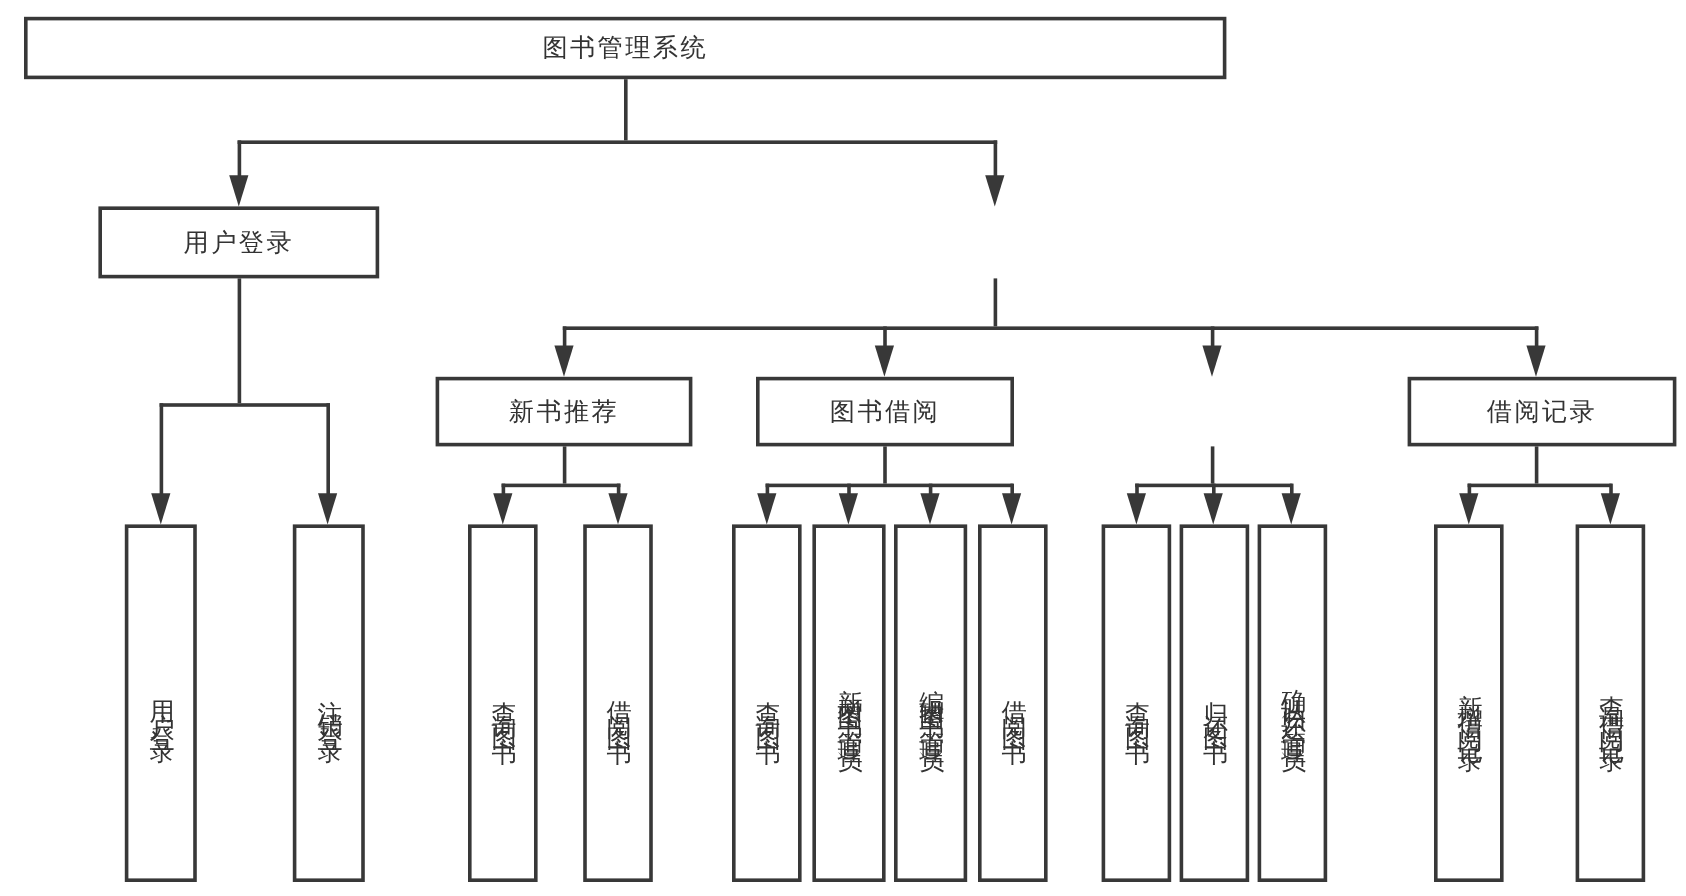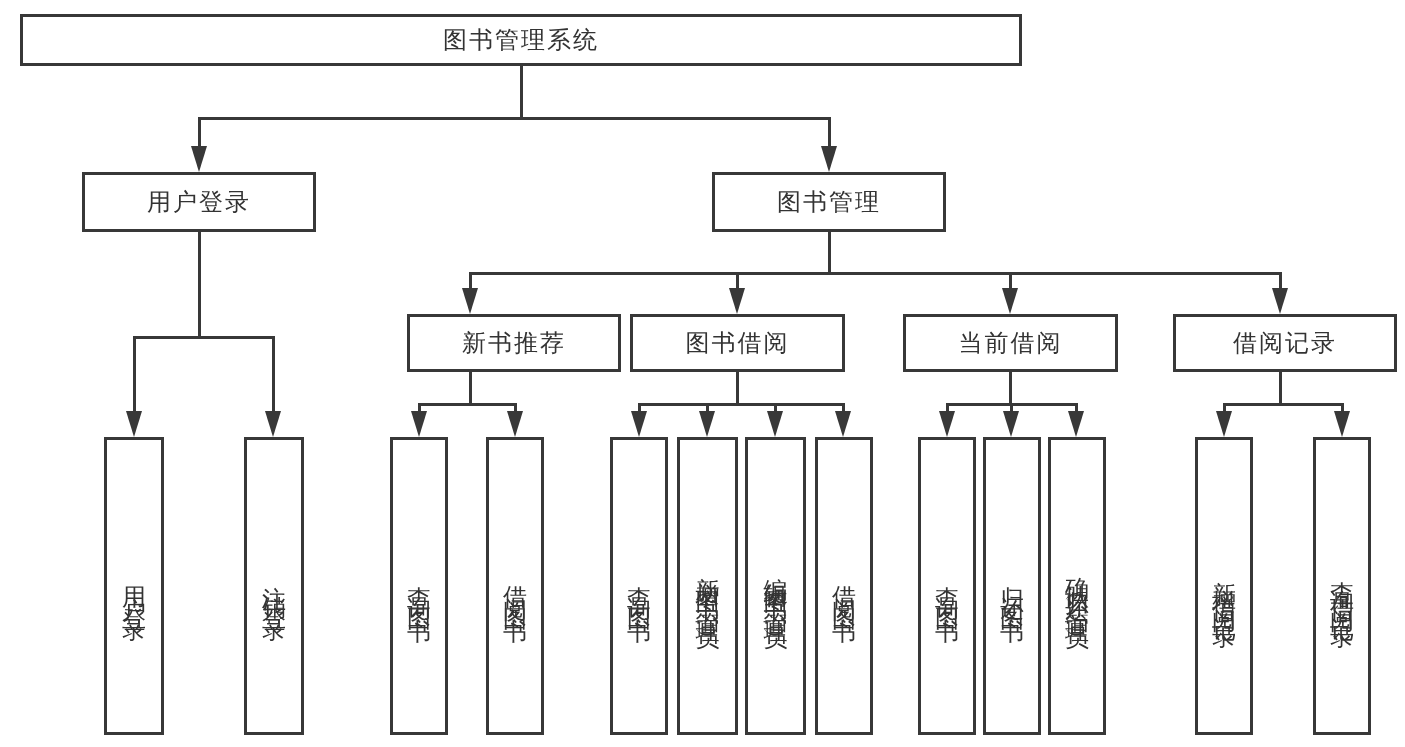--- a/index.html
+++ b/index.html
@@ -18,21 +18,21 @@
     overflow:hidden;
   }
   .node{
     position:absolute;
     box-sizing:border-box;
     border:3px solid var(--line);
     background:var(--bg);
     display:flex;
     align-items:center;
     justify-content:center;
-    font-size:24px;
+    font-size:21px;
     letter-spacing:2px;
     color:var(--text);
     white-space:nowrap;
   }
   .v-node{
     writing-mode:vertical-rl;
     letter-spacing:11px;
     padding-top:6px;
   }
   .h-line,.v-line{
@@ -60,27 +60,25 @@
 </style>
 </head>
 <body>
 
 <div id="stage">
 
   <div class="node" style="left:20px;top:14px;width:1002px;height:52px;">图书管理系统</div>
 
   <div class="node" style="left:82px;top:172px;width:234px;height:60px;">用户登录</div>
 
-  <div class="node" style="left:712px;top:172px;width:234px;height:60px;">图书管理</div>
 
-  <div class="node" style="left:363px;top:314px;width:214px;height:58px;margin-left:44px;">新书推荐</div>
+  <div class="node" style="left:363px;top:314px;width:214px;height:58px;">新书推荐</div>
 
   <div class="node" style="left:630px;top:314px;width:215px;height:58px;">图书借阅</div>
 
-  <div class="node" style="left:903px;top:314px;width:215px;height:58px;">当前借阅</div>
 
   <div class="node" style="left:1173px;top:314px;width:224px;height:58px;">借阅记录</div>
 
   <div class="node v-node" style="left:104px;top:437px;width:60px;height:298px;">用户登录</div>
   <div class="node v-node" style="left:244px;top:437px;width:60px;height:298px;">注销登录</div>
 
   <div class="node v-node" style="left:390px;top:437px;width:58px;height:298px;">查询图书</div>
   <div class="node v-node" style="left:486px;top:437px;width:58px;height:298px;">借阅图书</div>
 
   <div class="node v-node" style="left:610px;top:437px;width:58px;height:298px;">查询图书</div>

